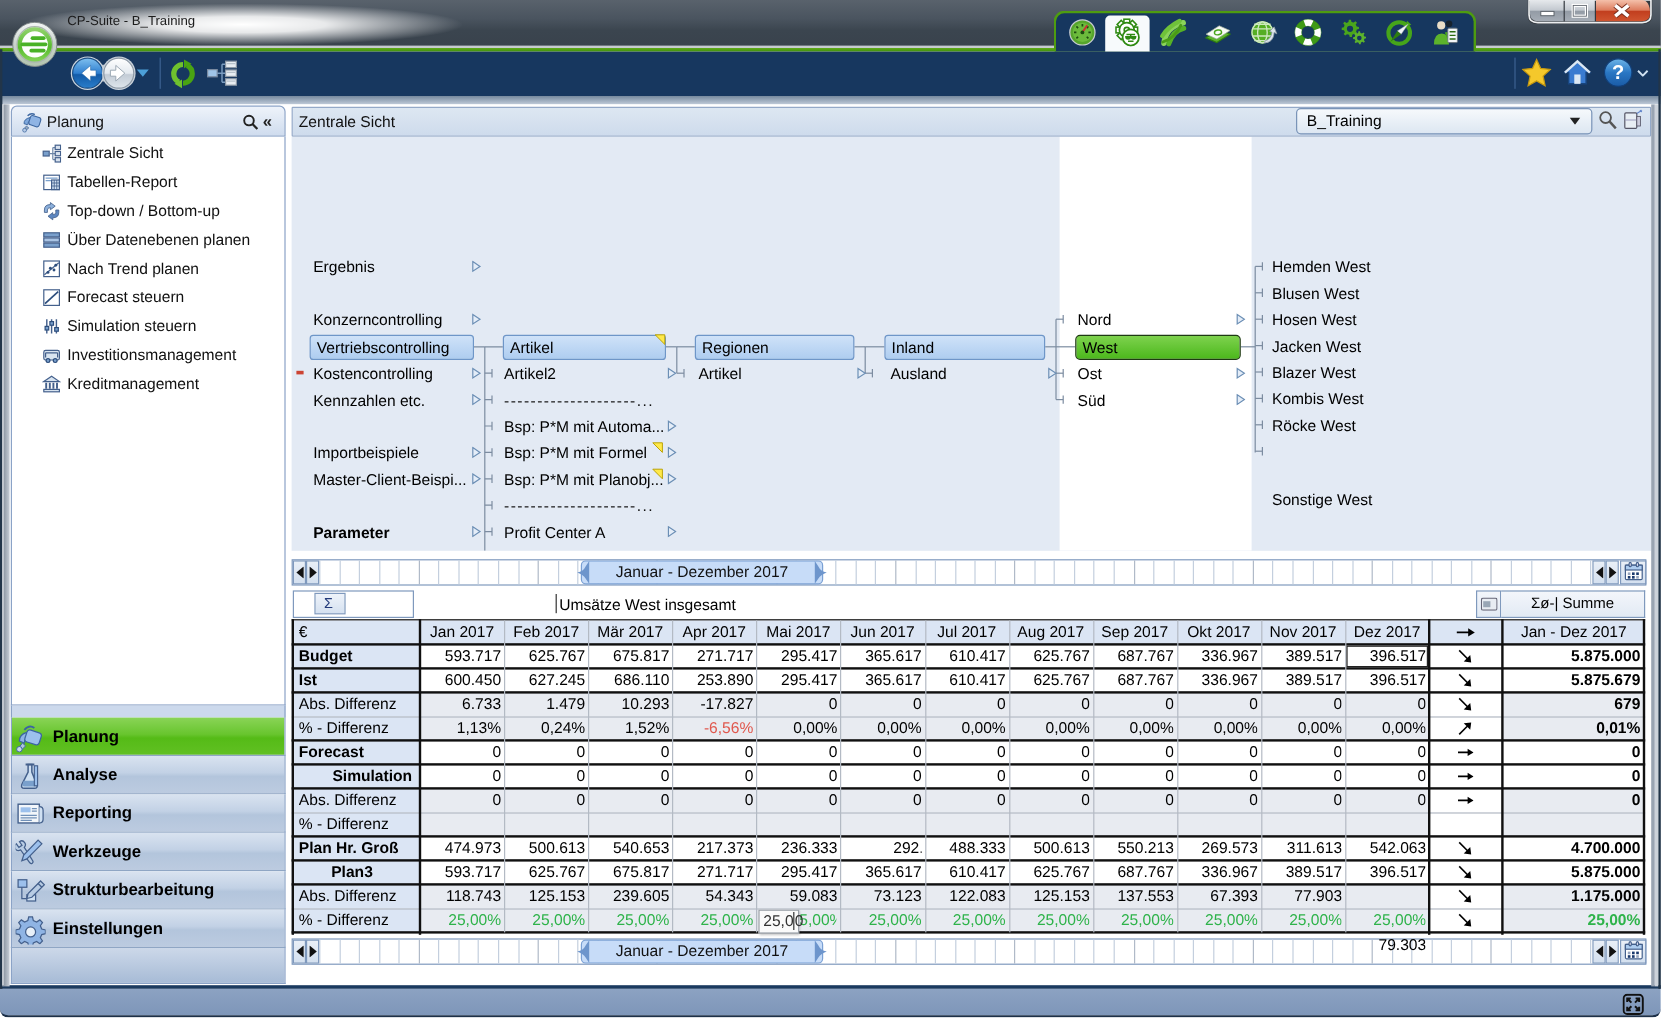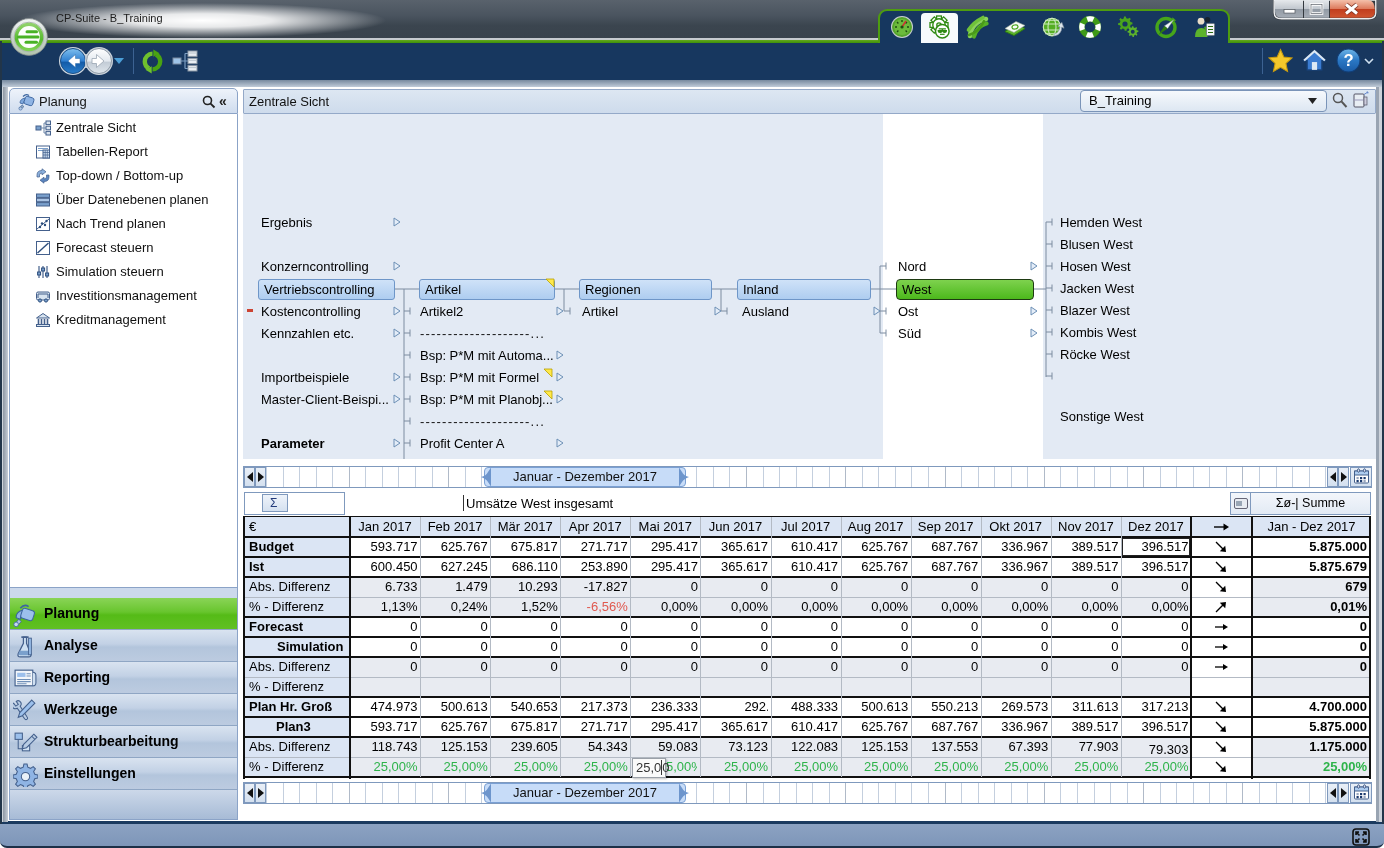--- a/index.html
+++ b/index.html
@@ -1008,21 +1008,21 @@
 <div class="cell" style="left:420.1px;top:697px;width:67.6px;text-align:right;">500.613</div>
 <div class="cell" style="left:490.2px;top:697px;width:67.6px;text-align:right;">540.653</div>
 <div class="cell" style="left:560.2px;top:697px;width:67.6px;text-align:right;">217.373</div>
 <div class="cell" style="left:630.3px;top:697px;width:67.6px;text-align:right;">236.333</div>
 <div class="cell" style="left:700.4px;top:697px;width:67.6px;text-align:right;padding-left:44px;">292.493</div>
 <div class="cell" style="left:770.5px;top:697px;width:67.6px;text-align:right;">488.333</div>
 <div class="cell" style="left:840.6px;top:697px;width:67.6px;text-align:right;">500.613</div>
 <div class="cell" style="left:910.6px;top:697px;width:67.6px;text-align:right;">550.213</div>
 <div class="cell" style="left:980.7px;top:697px;width:67.6px;text-align:right;">269.573</div>
 <div class="cell" style="left:1050.8px;top:697px;width:67.6px;text-align:right;">311.613</div>
-<div class="cell" style="left:1120.9px;top:697px;width:67.6px;text-align:right;">317.213</div>
+<div class="cell" style="left:1120.9px;top:697px;width:67.6px;text-align:right;">542.063</div>
 <svg class="abs" style="left:1214px;top:700px" width="14" height="14" viewBox="0 0 14 14">
     <g stroke="#000" stroke-width="1.3" fill="#000">
       <line x1="2" y1="2" x2="10.2" y2="10.2"></line>
       <path d="M12,12 L11.2,5.8 L5.8,11.2 Z" stroke="none"></path>
     </g>
   </svg>
 <div class="cell" style="left:1252px;top:697px;width:115px;text-align:right;font-weight:bold;">4.700.000</div>
 <div class="cell" style="left:249px;top:717px;width:98px;font-weight:bold;margin-left:27px;">Plan3</div>
 <div class="cell" style="left:350.0px;top:717px;width:67.6px;text-align:right;">593.717</div>
 <div class="cell" style="left:420.1px;top:717px;width:67.6px;text-align:right;">625.767</div>
@@ -1048,21 +1048,21 @@
 <div class="cell" style="left:420.1px;top:737px;width:67.6px;text-align:right;">125.153</div>
 <div class="cell" style="left:490.2px;top:737px;width:67.6px;text-align:right;">239.605</div>
 <div class="cell" style="left:560.2px;top:737px;width:67.6px;text-align:right;">54.343</div>
 <div class="cell" style="left:630.3px;top:737px;width:67.6px;text-align:right;">59.083</div>
 <div class="cell" style="left:700.4px;top:737px;width:67.6px;text-align:right;padding-left:24px;">73.123</div>
 <div class="cell" style="left:770.5px;top:737px;width:67.6px;text-align:right;">122.083</div>
 <div class="cell" style="left:840.6px;top:737px;width:67.6px;text-align:right;">125.153</div>
 <div class="cell" style="left:910.6px;top:737px;width:67.6px;text-align:right;">137.553</div>
 <div class="cell" style="left:980.7px;top:737px;width:67.6px;text-align:right;">67.393</div>
 <div class="cell" style="left:1050.8px;top:737px;width:67.6px;text-align:right;">77.903</div>
-<div class="cell" style="left:1120.9px;top:740px;width:67.6px;text-align:right;">79.303</div>
+<div class="cell" style="left:1120.9px;top:778px;width:67.6px;text-align:right;">79.303</div>
 <svg class="abs" style="left:1214px;top:740px" width="14" height="14" viewBox="0 0 14 14">
     <g stroke="#000" stroke-width="1.3" fill="#000">
       <line x1="2" y1="2" x2="10.2" y2="10.2"></line>
       <path d="M12,12 L11.2,5.8 L5.8,11.2 Z" stroke="none"></path>
     </g>
   </svg>
 <div class="cell" style="left:1252px;top:737px;width:115px;text-align:right;font-weight:bold;">1.175.000</div>
 <div class="cell" style="left:249px;top:757px;width:98px;">% - Differenz</div>
 <div class="cell" style="left:350.0px;top:757px;width:67.6px;text-align:right;color:#2eb34a;">25,00%</div>
 <div class="cell" style="left:420.1px;top:757px;width:67.6px;text-align:right;color:#2eb34a;">25,00%</div>

